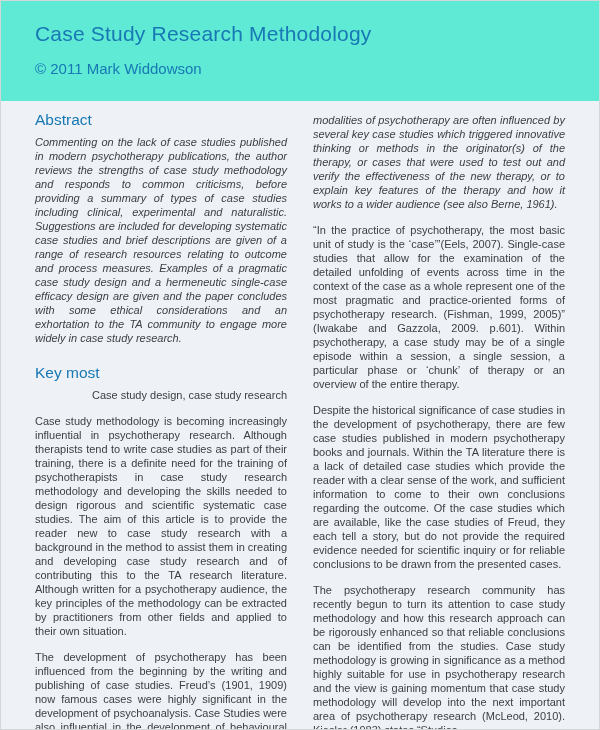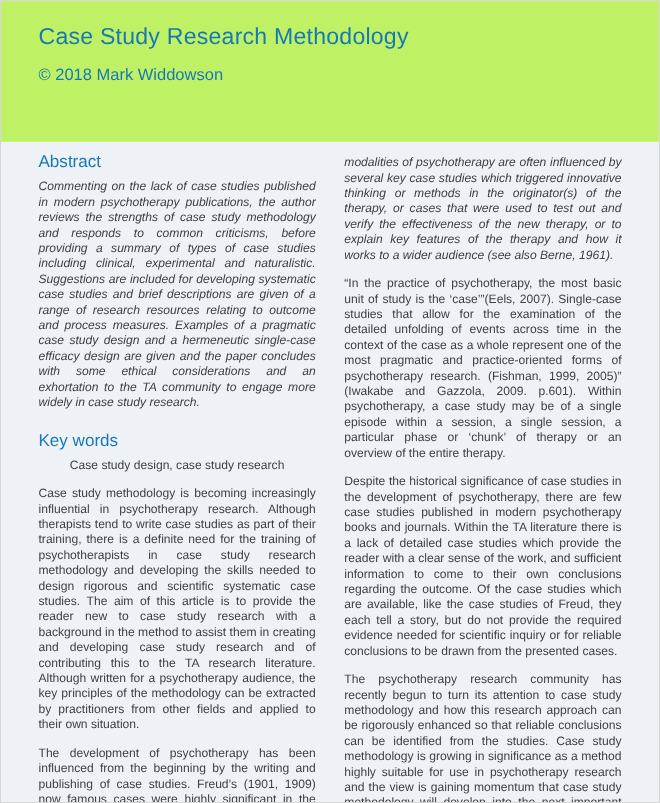--- a/index.html
+++ b/index.html
@@ -12,23 +12,23 @@
     height: 730px;
     box-sizing: border-box;
     border: 1px solid #d4d7d9;
     background: #ffffff;
     font-family: "Liberation Sans", sans-serif;
     overflow: hidden;
     position: relative;
   }
   .doc-header {
     box-sizing: border-box;
-    height: 128px;
+    height: 100px;
     padding: 21px 34px 0 34px;
-    background: #bef264;
+    background: #5eead4;
   }
   .page-title {
     margin: 0 0 14px 0;
     font-size: 21px;
     font-weight: 400;
     letter-spacing: 0.2px;
     color: #1878b4;
   }
   .copyright {
     font-size: 15px;
@@ -60,48 +60,48 @@
     margin: 0 0 12px 0;
     font-size: 11px;
     line-height: 14px;
     color: #3d4043;
     text-align: justify;
   }
   .col p.abstract {
     font-style: italic;
   }
   .col p.keywords {
-    text-align: center;
+    text-align: right;
   }
   .col-right p:first-child {
     margin-top: 2px;
     font-style: italic;
   }
   .doc-footer {
     height: 16px;
     background: #ffffff;
   }
 </style>
 </head>
 <body>
 
 <div class="page">
 
   <header class="doc-header">
     <h1 class="page-title">Case Study Research Methodology</h1>
-    <div class="copyright">© 2018 Mark Widdowson</div>
+    <div class="copyright">© 2011 Mark Widdowson</div>
   </header>
 
   <main class="content">
 
     <section class="col col-left">
       <h2>Abstract</h2>
       <p class="abstract">Commenting on the lack of case studies published in modern psychotherapy publications, the author reviews the strengths of case study methodology and responds to common criticisms, before providing a summary of types of case studies including clinical, experimental and naturalistic. Suggestions are included for developing systematic case studies and brief descriptions are given of a range of research resources relating to outcome and process measures. Examples of a pragmatic case study design and a hermeneutic single-case efficacy design are given and the paper concludes with some ethical considerations and an exhortation to the TA community to engage more widely in case study research.</p>
 
-      <h2>Key words</h2>
+      <h2>Key most</h2>
       <p class="keywords">Case study design, case study research</p>
 
       <p>Case study methodology is becoming increasingly influential in psychotherapy research. Although therapists tend to write case studies as part of their training, there is a definite need for the training of psychotherapists in case study research methodology and developing the skills needed to design rigorous and scientific systematic case studies. The aim of this article is to provide the reader new to case study research with a background in the method to assist them in creating and developing case study research and of contributing this to the TA research literature. Although written for a psychotherapy audience, the key principles of the methodology can be extracted by practitioners from other fields and applied to their own situation.</p>
       <p>The development of psychotherapy has been influenced from the beginning by the writing and publishing of case studies. Freud’s (1901, 1909) now famous cases were highly significant in the development of psychoanalysis. Case Studies were also influential in the development of behavioural therapy (Wolpe, 1958), and indeed most</p>
     </section>
 
     <section class="col col-right">
       <p>modalities of psychotherapy are often influenced by several key case studies which triggered innovative thinking or methods in the originator(s) of the therapy, or cases that were used to test out and verify the effectiveness of the new therapy, or to explain key features of the therapy and how it works to a wider audience (see also Berne, 1961).</p>
       <p>“In the practice of psychotherapy, the most basic unit of study is the ‘case’”(Eels, 2007). Single-case studies that allow for the examination of the detailed unfolding of events across time in the context of the case as a whole represent one of the most pragmatic and practice-oriented forms of psychotherapy research. (Fishman, 1999, 2005)” (Iwakabe and Gazzola, 2009. p.601). Within psychotherapy, a case study may be of a single episode within a session, a single session, a particular phase or ‘chunk’ of therapy or an overview of the entire therapy.</p>
       <p>Despite the historical significance of case studies in the development of psychotherapy, there are few case studies published in modern psychotherapy books and journals. Within the TA literature there is a lack of detailed case studies which provide the reader with a clear sense of the work, and sufficient information to come to their own conclusions regarding the outcome. Of the case studies which are available, like the case studies of Freud, they each tell a story, but do not provide the required evidence needed for scientific inquiry or for reliable conclusions to be drawn from the presented cases.</p>

